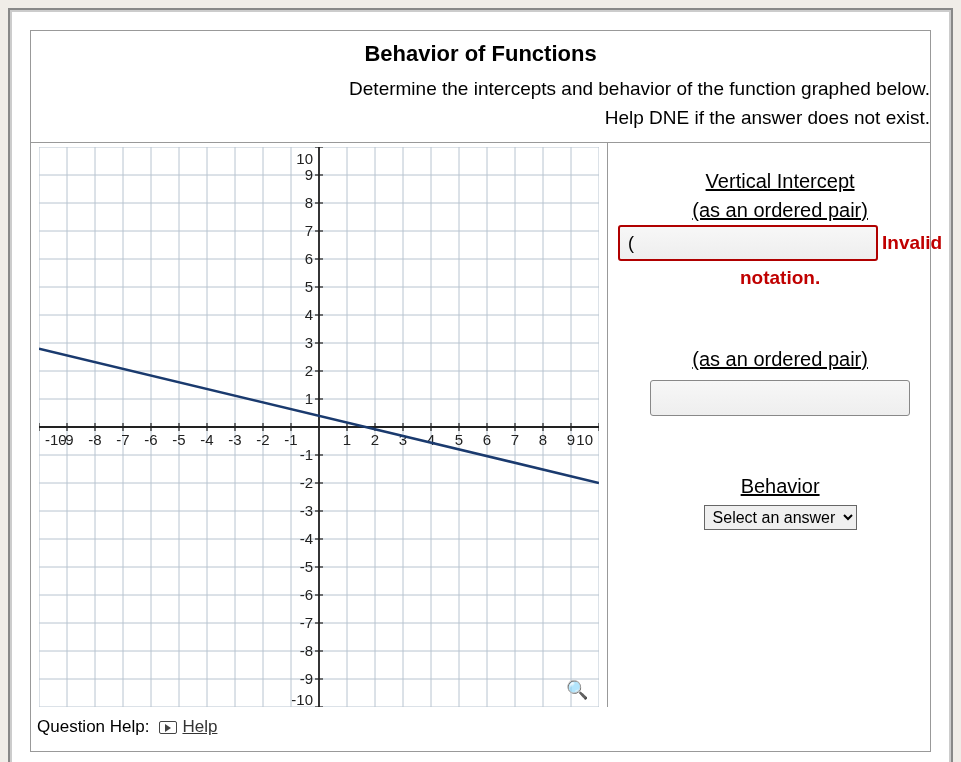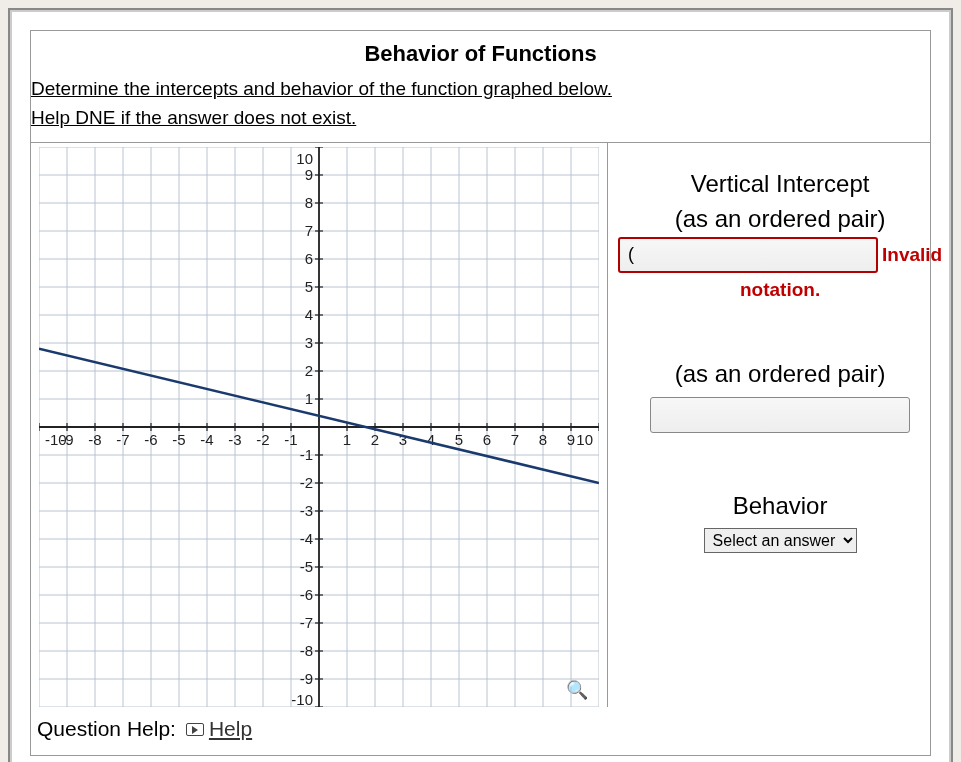--- a/index.html
+++ b/index.html
@@ -18,47 +18,47 @@
     .inner {
       border: 1px solid #999;
     }
     .title {
       text-align: center;
       font-weight: bold;
       font-size: 22px;
       padding: 10px 0 6px;
     }
     .instructions {
-      text-align: left;
+      text-align: right;
       font-size: 19px;
       line-height: 1.5;
       padding: 2px 0 10px;
-      text-decoration: underline;
     }
     .content-row {
       display: flex;
       border-top: 1px solid #999;
     }
     .graph-cell {
       width: 580px;
       border-right: 1px solid #999;
       padding: 4px 8px 0 8px;
       position: relative;
     }
     .answers-cell {
       flex: 1;
       padding: 24px 10px 14px 10px;
       text-align: center;
       display: flex;
       flex-direction: column;
       gap: 56px;
     }
     .section-label {
-      font-size: 24px;
+      font-size: 20px;
       line-height: 1.45;
+      text-decoration: underline;
     }
     .answer-input {
       width: 260px;
       height: 36px;
       font-size: 18px;
       padding: 4px 8px;
       border: 1px solid #888;
       border-radius: 3px;
       background: linear-gradient(#f7f7f7,#eee);
     }
@@ -70,21 +70,21 @@
       font-size: 19px;
       font-weight: bold;
     }
     .notation-row { margin-top: 6px; }
     .sel {
       font-size: 16px;
       padding: 2px 4px;
       border: 1px solid #666;
     }
     .question-help {
-      font-size: 21px;
+      font-size: 17px;
       padding: 10px 6px 14px;
       display: flex;
       align-items: center;
       gap: 10px;
     }
     .video-link {
       text-decoration: underline;
       color: #333;
       display: inline-flex;
       align-items: center;

